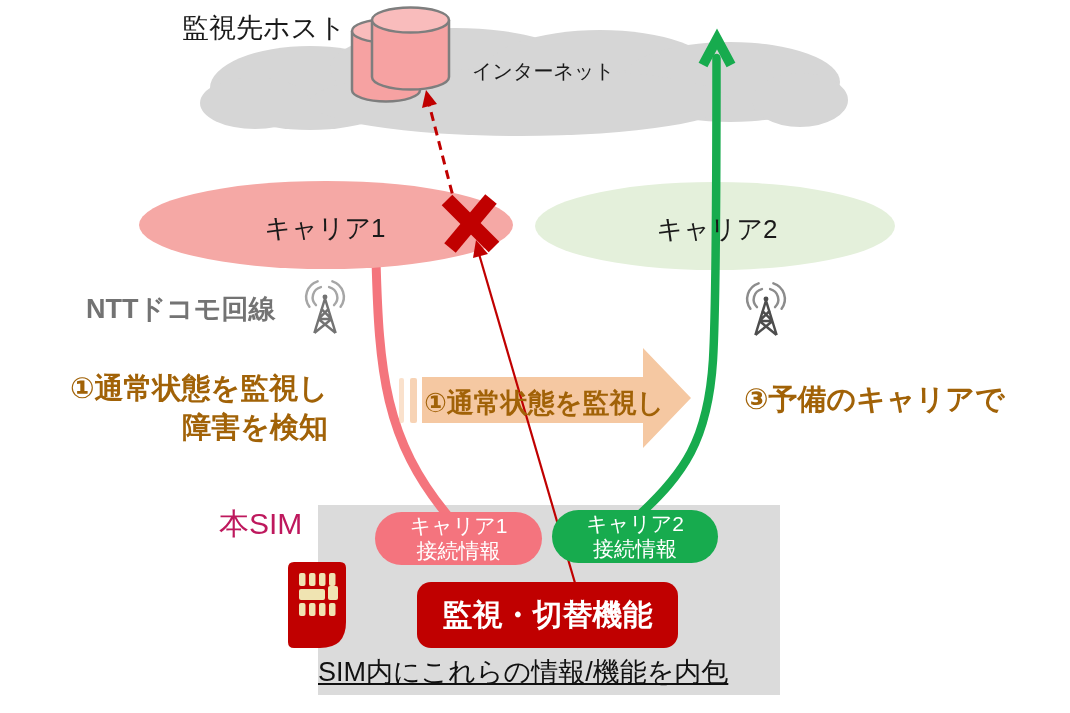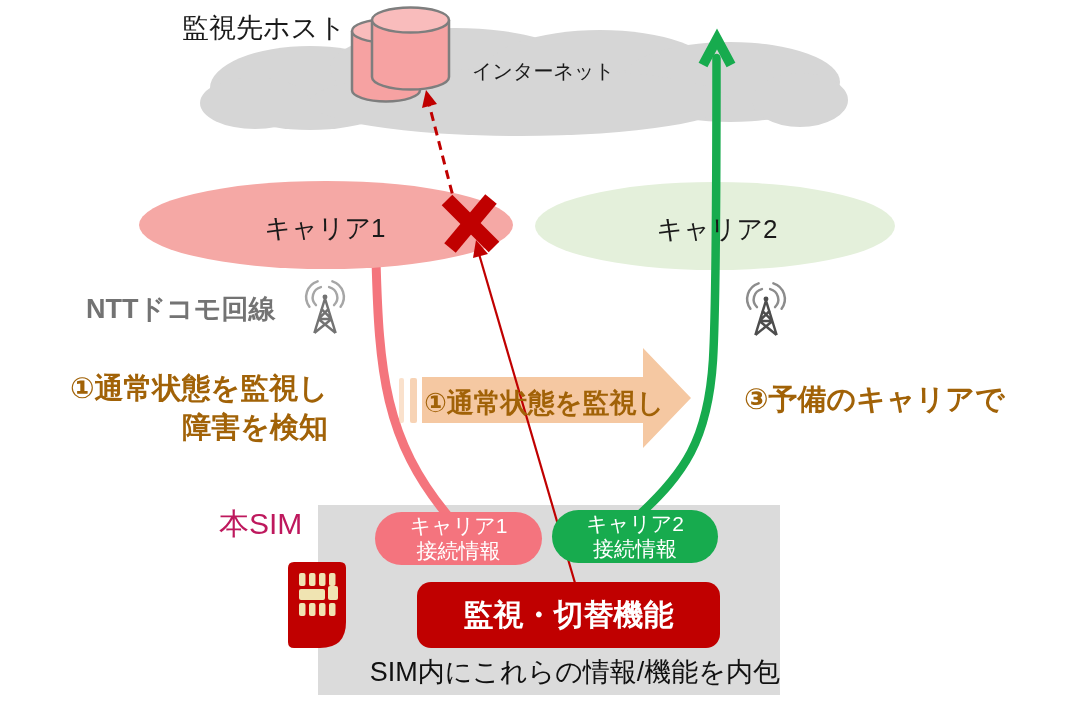--- a/index.html
+++ b/index.html
@@ -16,24 +16,24 @@
   .center{text-align:center;}
   #gray-box{left:318px;top:505px;width:462px;height:190px;background:#DBDBDB;}
   #sim-label{left:219px;top:504px;font-size:30px;font-weight:500;color:#be185d;}
   .pill{
     border-radius:27px;color:#fff;font-size:21px;line-height:1.18;font-weight:500;
     display:flex;flex-direction:column;align-items:center;justify-content:center;text-align:center;
   }
   #pill1{left:375px;top:512px;width:167px;height:53px;background:#F4747E;}
   #pill2{left:552px;top:510px;width:166px;height:53px;background:#17AB4E;}
   #function-box{
-    left:417px;top:582px;width:303px;height:66px;background:#C00000;border-radius:14px;
+    left:417px;top:582px;width:261px;height:66px;background:#C00000;border-radius:14px;
     color:#fff;font-weight:bold;font-size:30px;display:flex;align-items:center;justify-content:center;
   }
-  #box-caption{left:318px;top:654px;width:462px;font-size:27px;color:#111;text-align:right;white-space:nowrap;}
+  #box-caption{left:318px;top:654px;width:462px;font-size:27px;color:#111;text-align:left;white-space:nowrap;text-decoration:underline;}
   #host-label{left:182px;top:10px;font-size:27px;}
   #cloud-label{left:472px;top:58px;font-size:20px;}
   #carrier1-label{left:250px;top:211px;width:150px;}
   #carrier2-label{left:642px;top:212px;width:150px;}
   #left-line-label{left:86px;top:291px;}
   #right-line-label{left:798px;top:296px;}
   #step1-text{left:70px;top:369px;}
   #step1-text .l2{padding-left:20px;}
   #step2-text{left:424px;top:385px;width:214px;font-size:27px;}
   #step3-text{left:744px;top:350px;margin-top:30px;}

